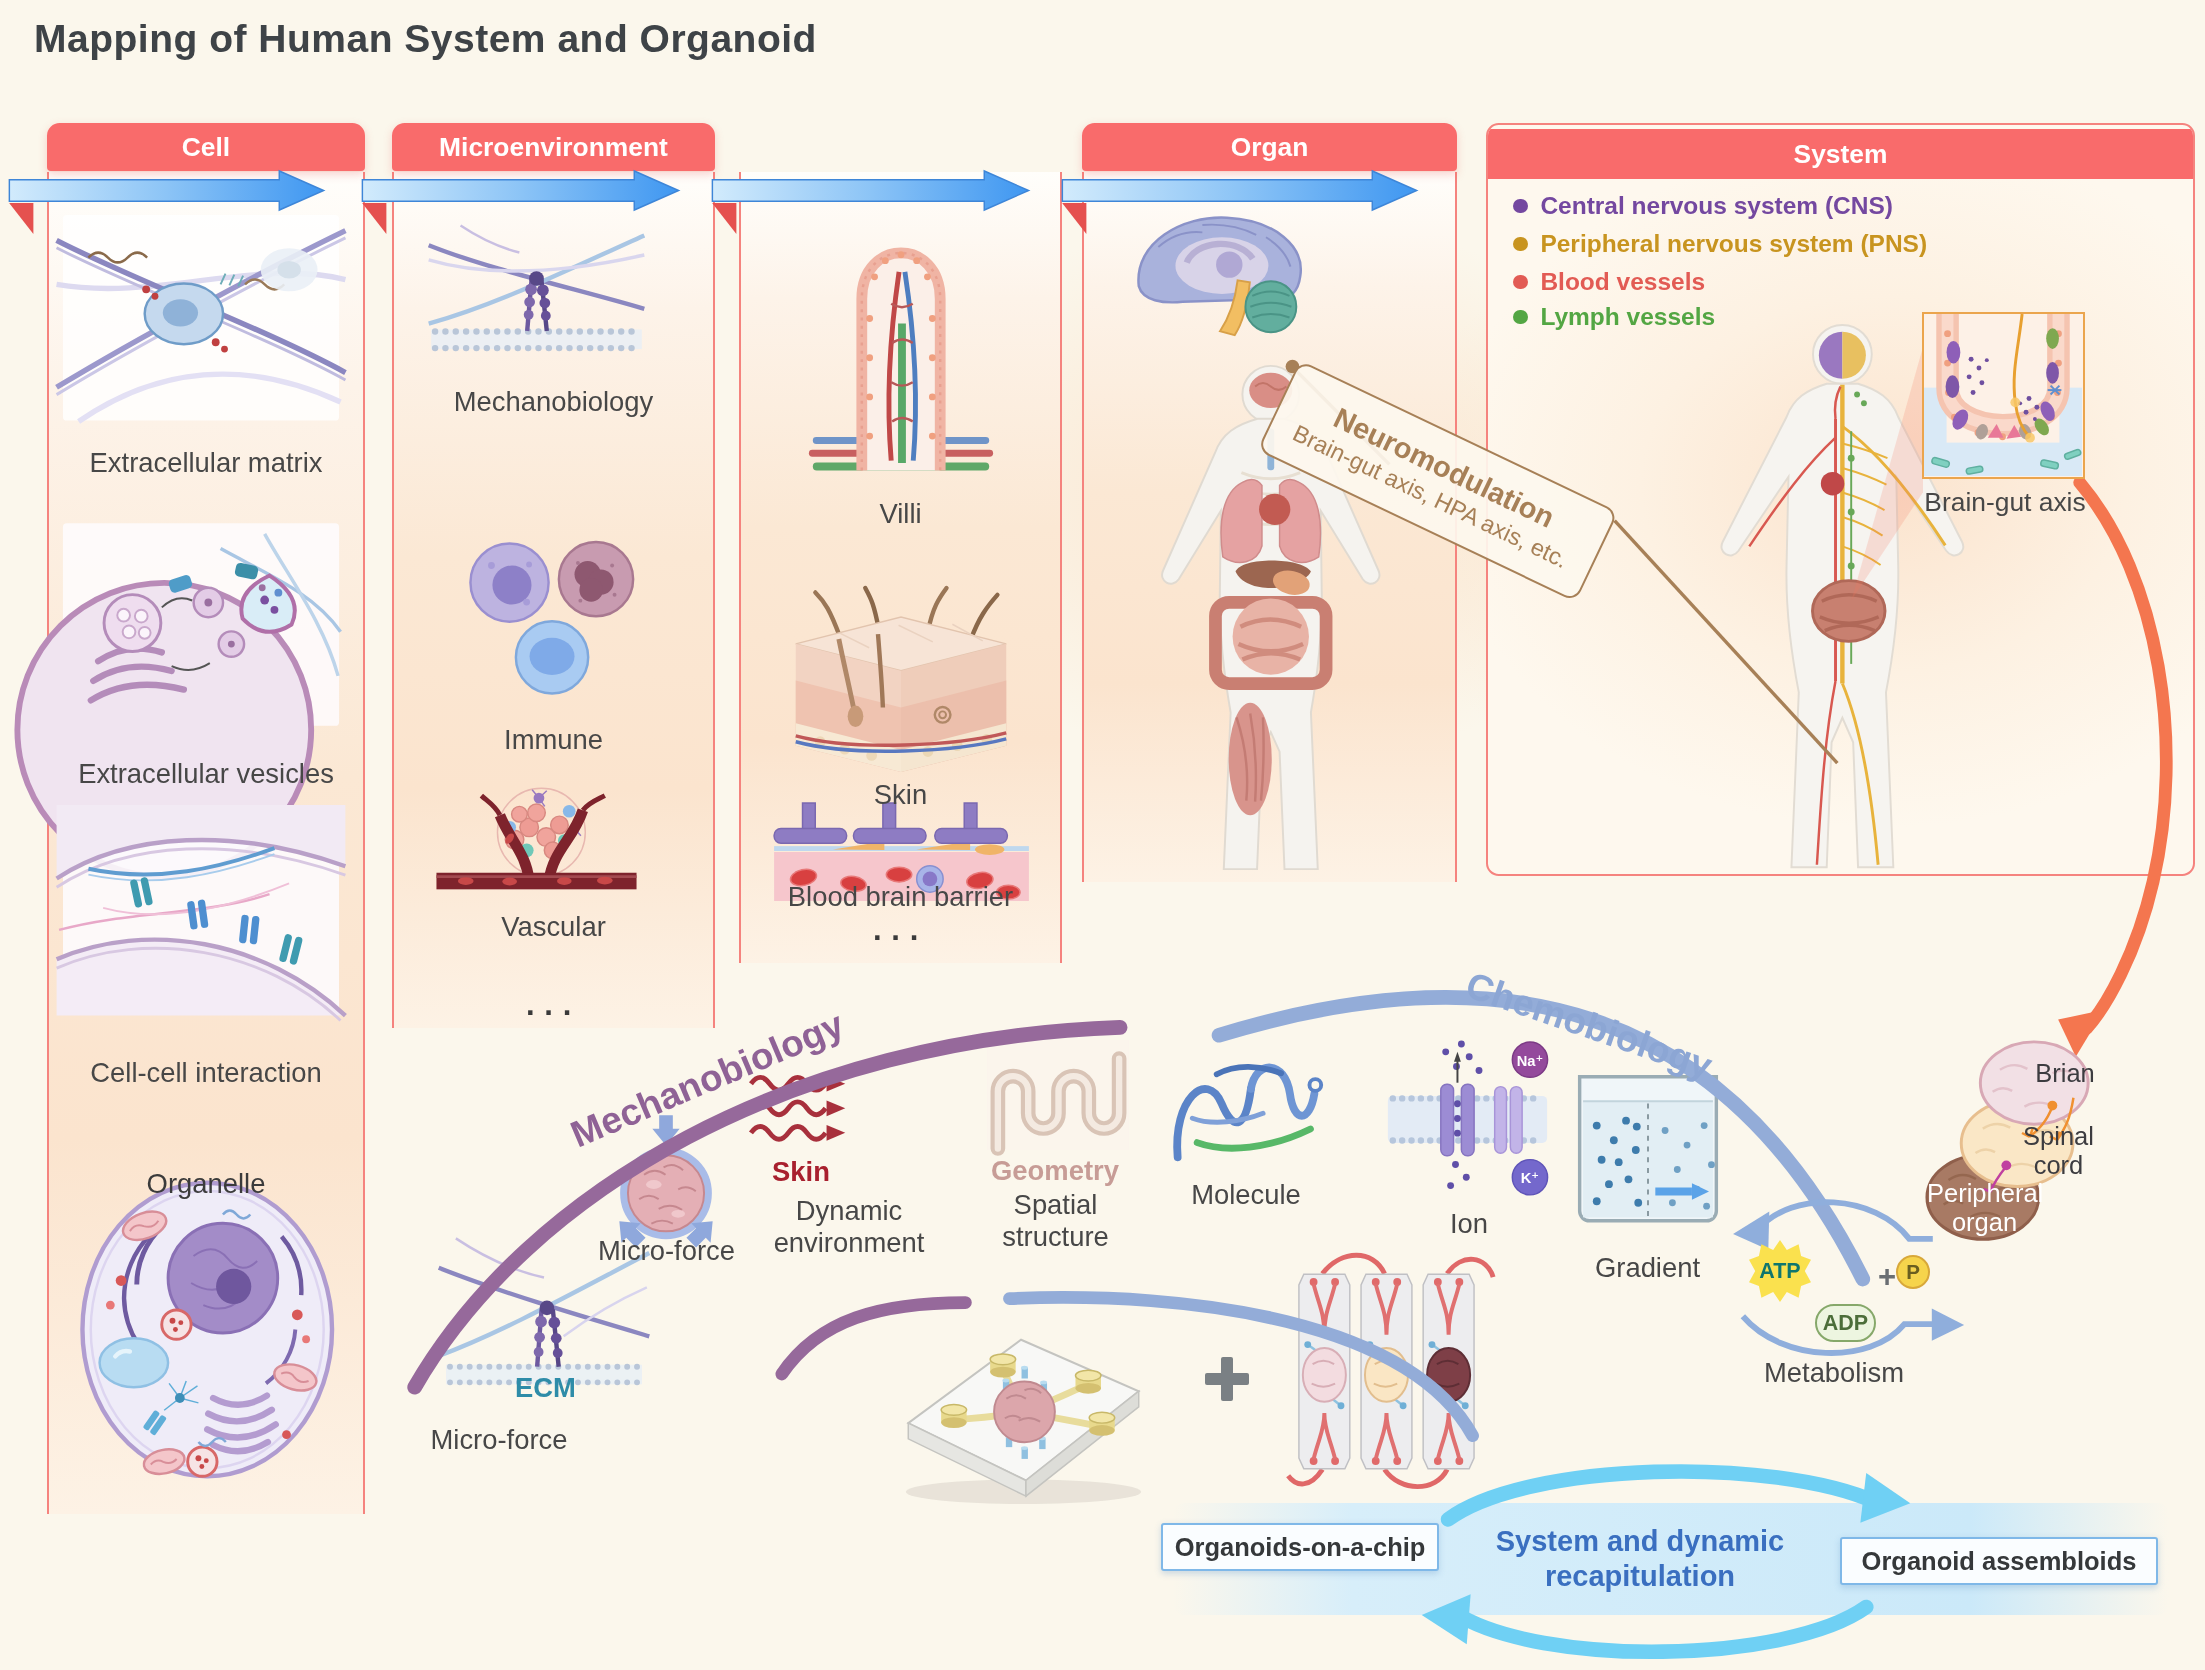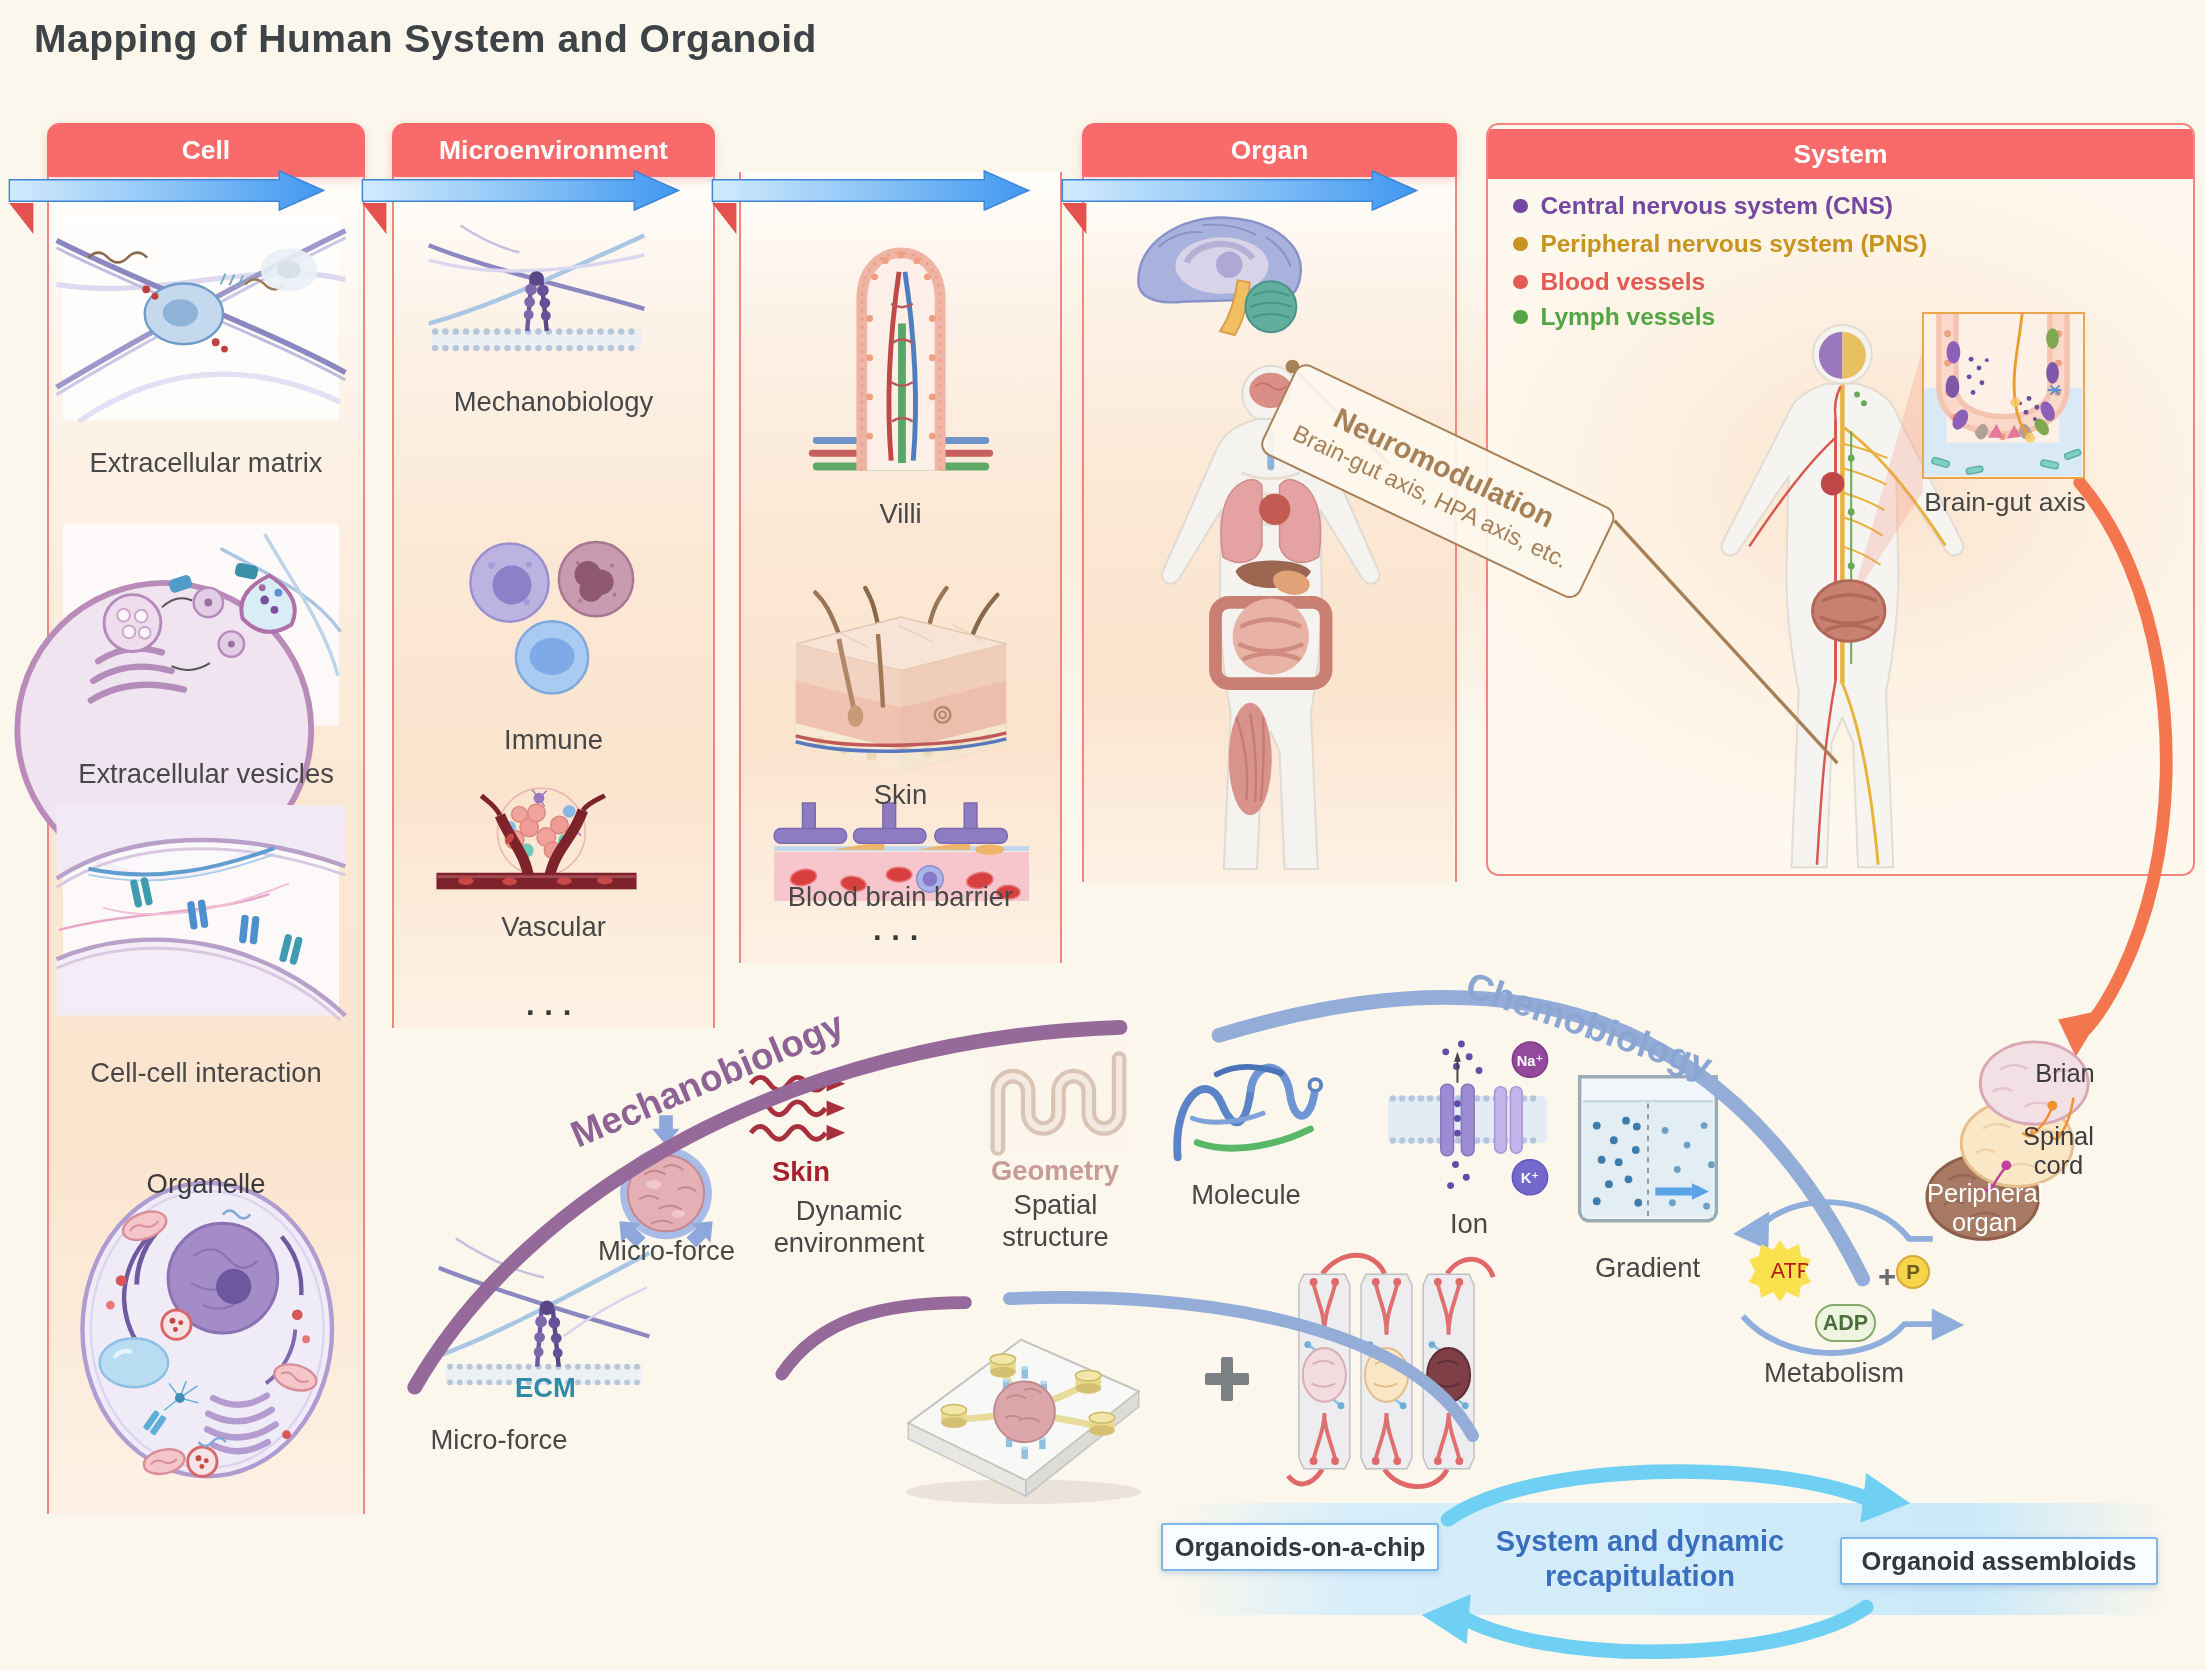--- a/index.html
+++ b/index.html
@@ -4,21 +4,21 @@
 <style>
   *{box-sizing:border-box;margin:0;padding:0}
   html,body{width:2205px;height:1671px}
   body{font-family:"Liberation Sans","DejaVu Sans",sans-serif;background:#FBF7EC;overflow:hidden}
   #canvas{position:relative;width:2205px;height:1671px;
     background:
       radial-gradient(588px 392px at 1273px 490px, rgba(250,208,172,.45), rgba(250,208,172,0) 70%),
       radial-gradient(685px 441px at 1841px 514px, rgba(250,214,180,.5), rgba(250,214,180,0) 70%),
       #FBF7EC;}
   .title{position:absolute;left:34px;top:16.6px;font-size:39px;font-weight:bold;color:#3E4347;letter-spacing:0.5px}
-  .colhdr{position:absolute;height:54px;background:#F96B6B;border-radius:12.7px 12.7px 3.9px 3.9px;color:#fff;
+  .colhdr{position:absolute;height:48px;background:#F96B6B;border-radius:12.7px 12.7px 3.9px 3.9px;color:#fff;
     font-weight:bold;font-size:26.4px;display:flex;align-items:center;justify-content:center;
     box-shadow:0 3.9px 8.8px rgba(230,90,90,.25);z-index:3}
   .panel{position:absolute;border-left:2.4px solid #F5837E;border-right:2.4px solid #F5837E;
     background:linear-gradient(180deg,#FFFEFB 0%,#FDF3E9 16%,#FBE8D4 45%,#FBE4CE 72%,#FDF2E5 100%);z-index:1}
   #system-panel{position:absolute;left:1486px;top:123px;width:709px;height:753px;border:2.4px solid #F5837E;
     border-radius:12.7px;overflow:hidden;z-index:1;
     background:radial-gradient(441px 343px at 56% 48%, #FBE3CD 0%, #FDF1E2 55%, #FEF8EE 100%)}
   #system-header{position:absolute;left:0;top:4px;width:100%;height:50px;background:#F96B6B;color:#fff;
     font-weight:bold;font-size:26.4px;display:flex;align-items:center;justify-content:center}
   .lbl{position:absolute;color:#474747;font-size:27.4px;text-align:center;line-height:1.16;z-index:4}
@@ -35,22 +35,22 @@
   #neuro-box .t2{font-size:23.5px;color:#A78057;margin-top:2.9px}
   #inset-box{position:absolute;left:1922px;top:312px;width:163px;height:167px;border:2.9px solid #EBA54D;
     background:#FDF1E7;z-index:5}
   .cbox{position:absolute;background:#FAFDFF;border:2px solid #7FB8E8;border-radius:3px;display:flex;
     align-items:center;justify-content:center;font-weight:bold;font-size:25.5px;color:#35383A;z-index:7;
     box-shadow:0 2.4px 5.9px rgba(100,150,200,.3)}
   #cycle-band{position:absolute;left:1173px;top:1503px;width:996px;height:112px;border-radius:11.8px;z-index:2;
     background:linear-gradient(90deg,rgba(213,237,250,0) 0%,#D7EEFA 18%,#CBE9F9 80%,rgba(213,237,250,0) 100%)}
   #cycle-center{position:absolute;left:1476px;top:1512px;width:328px;height:93px;display:flex;align-items:center;
     justify-content:center;text-align:center;font-weight:bold;font-size:29px;color:#3A6FC0;line-height:1.18;z-index:7}
-  .star{position:absolute;background:#FAE14E;display:flex;align-items:center;justify-content:flex-end;
-    font-weight:normal;color:#b91c1c;font-size:21.5px;z-index:6;
+  .star{position:absolute;background:#FAE14E;display:flex;align-items:center;justify-content:center;
+    font-weight:bold;color:#0f766e;font-size:21.5px;z-index:6;
     clip-path:polygon(50% 0%,61% 16%,80% 7%,84% 26%,100% 32%,90% 50%,100% 68%,84% 74%,80% 93%,61% 84%,50% 100%,39% 84%,20% 93%,16% 74%,0% 68%,10% 50%,0% 32%,16% 26%,20% 7%,39% 16%)}
   .pill{position:absolute;background:#EDF5E0;border:2px solid #86A86A;border-radius:21.5px;display:flex;
     align-items:center;justify-content:center;font-weight:bold;color:#4C6E3A;font-size:21.5px;z-index:6}
   .pcirc{position:absolute;background:#F6D44C;border:2px solid #D8A83A;border-radius:50%;display:flex;
     align-items:center;justify-content:center;font-weight:bold;color:#6A5E20;font-size:20.6px;z-index:6}
   .plusmid{position:absolute;color:#6A6E72;font-size:31px;font-weight:bold;z-index:6}
   #chip-plus{position:absolute;left:1205px;top:1357px;width:44px;height:44px;z-index:5}
   #chip-plus::before{content:"";position:absolute;left:0;top:15.7px;width:44px;height:12.7px;background:#7A8084;border-radius:2px}
   #chip-plus::after{content:"";position:absolute;left:15.7px;top:0;width:12.7px;height:44px;background:#7A8084;border-radius:2px}
   svg{position:absolute;overflow:visible}

